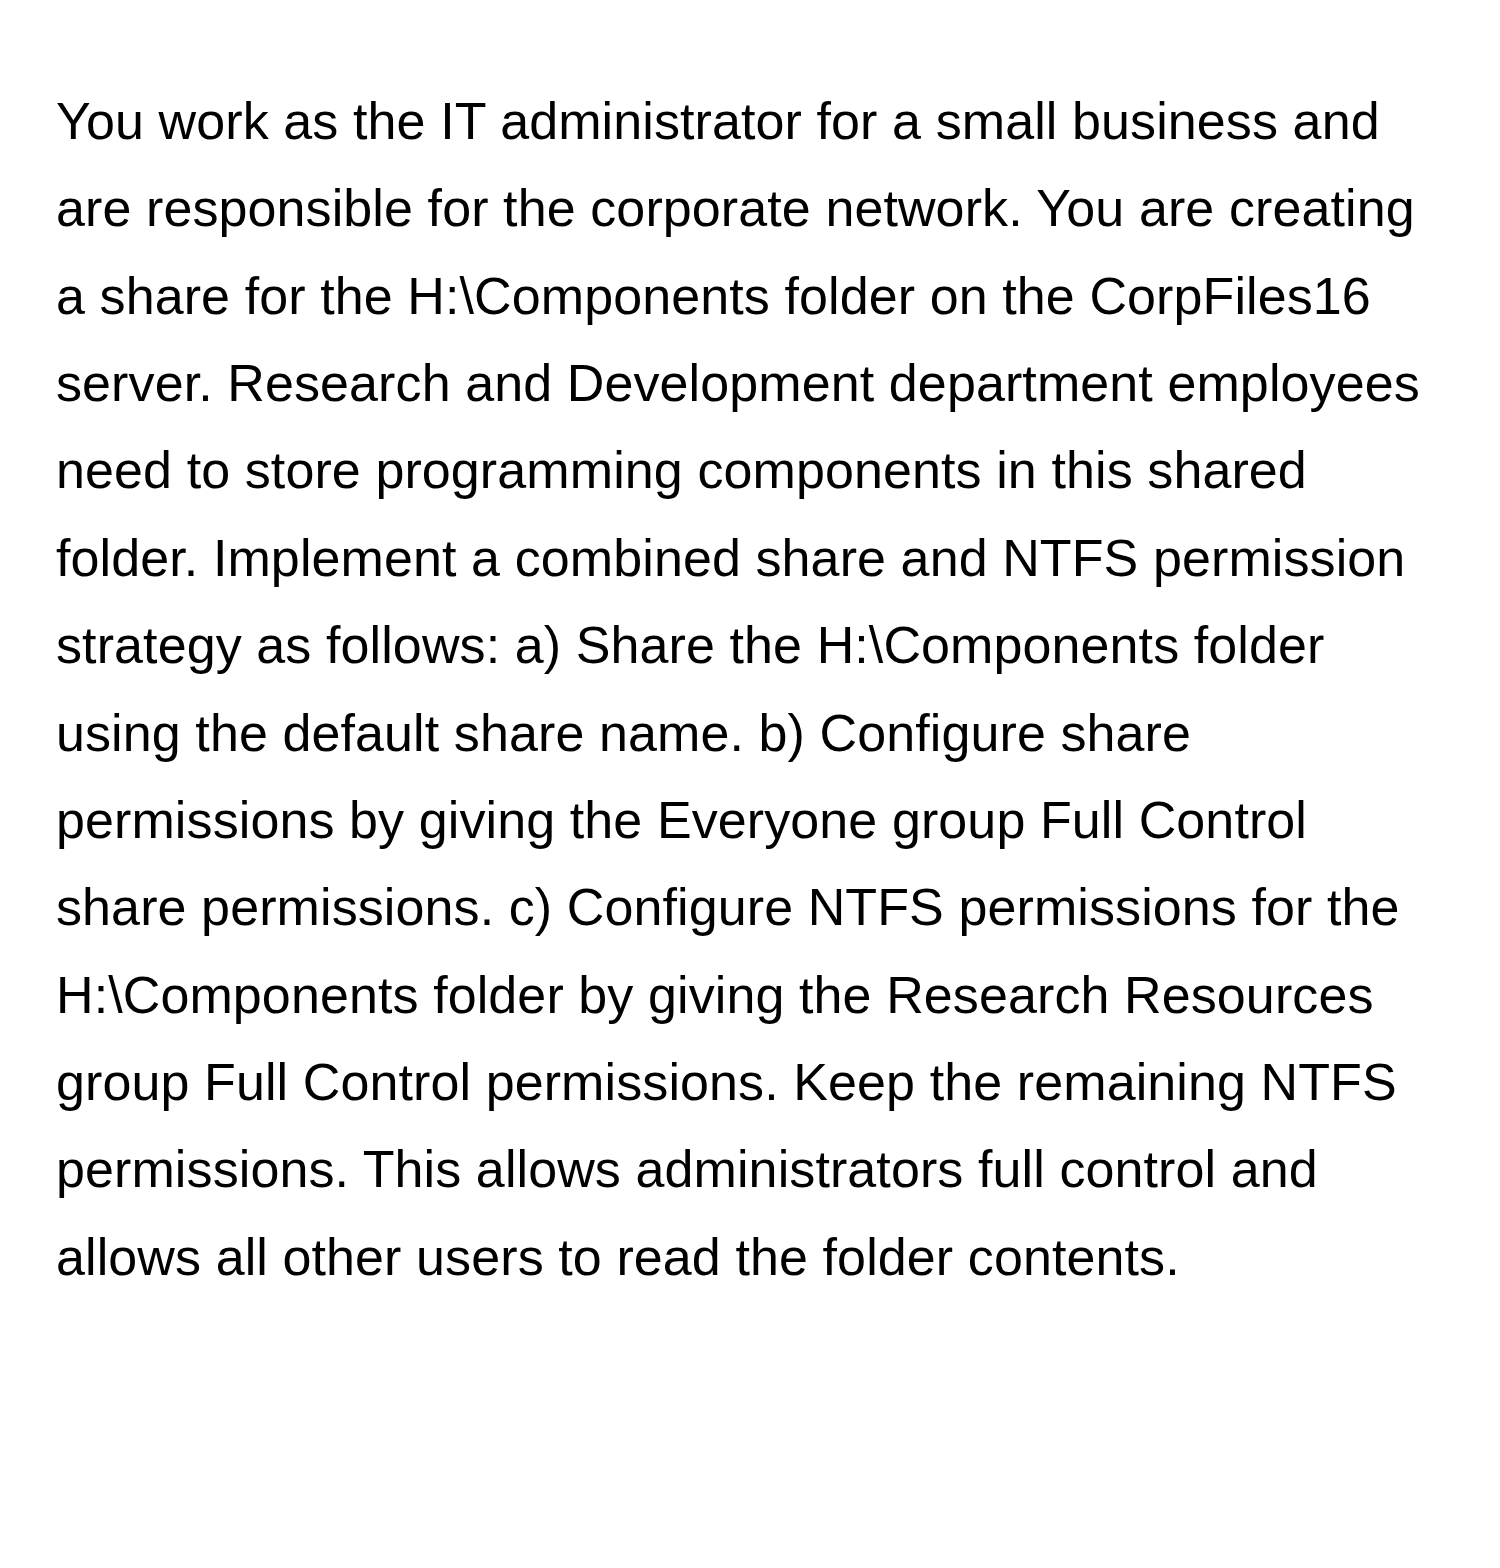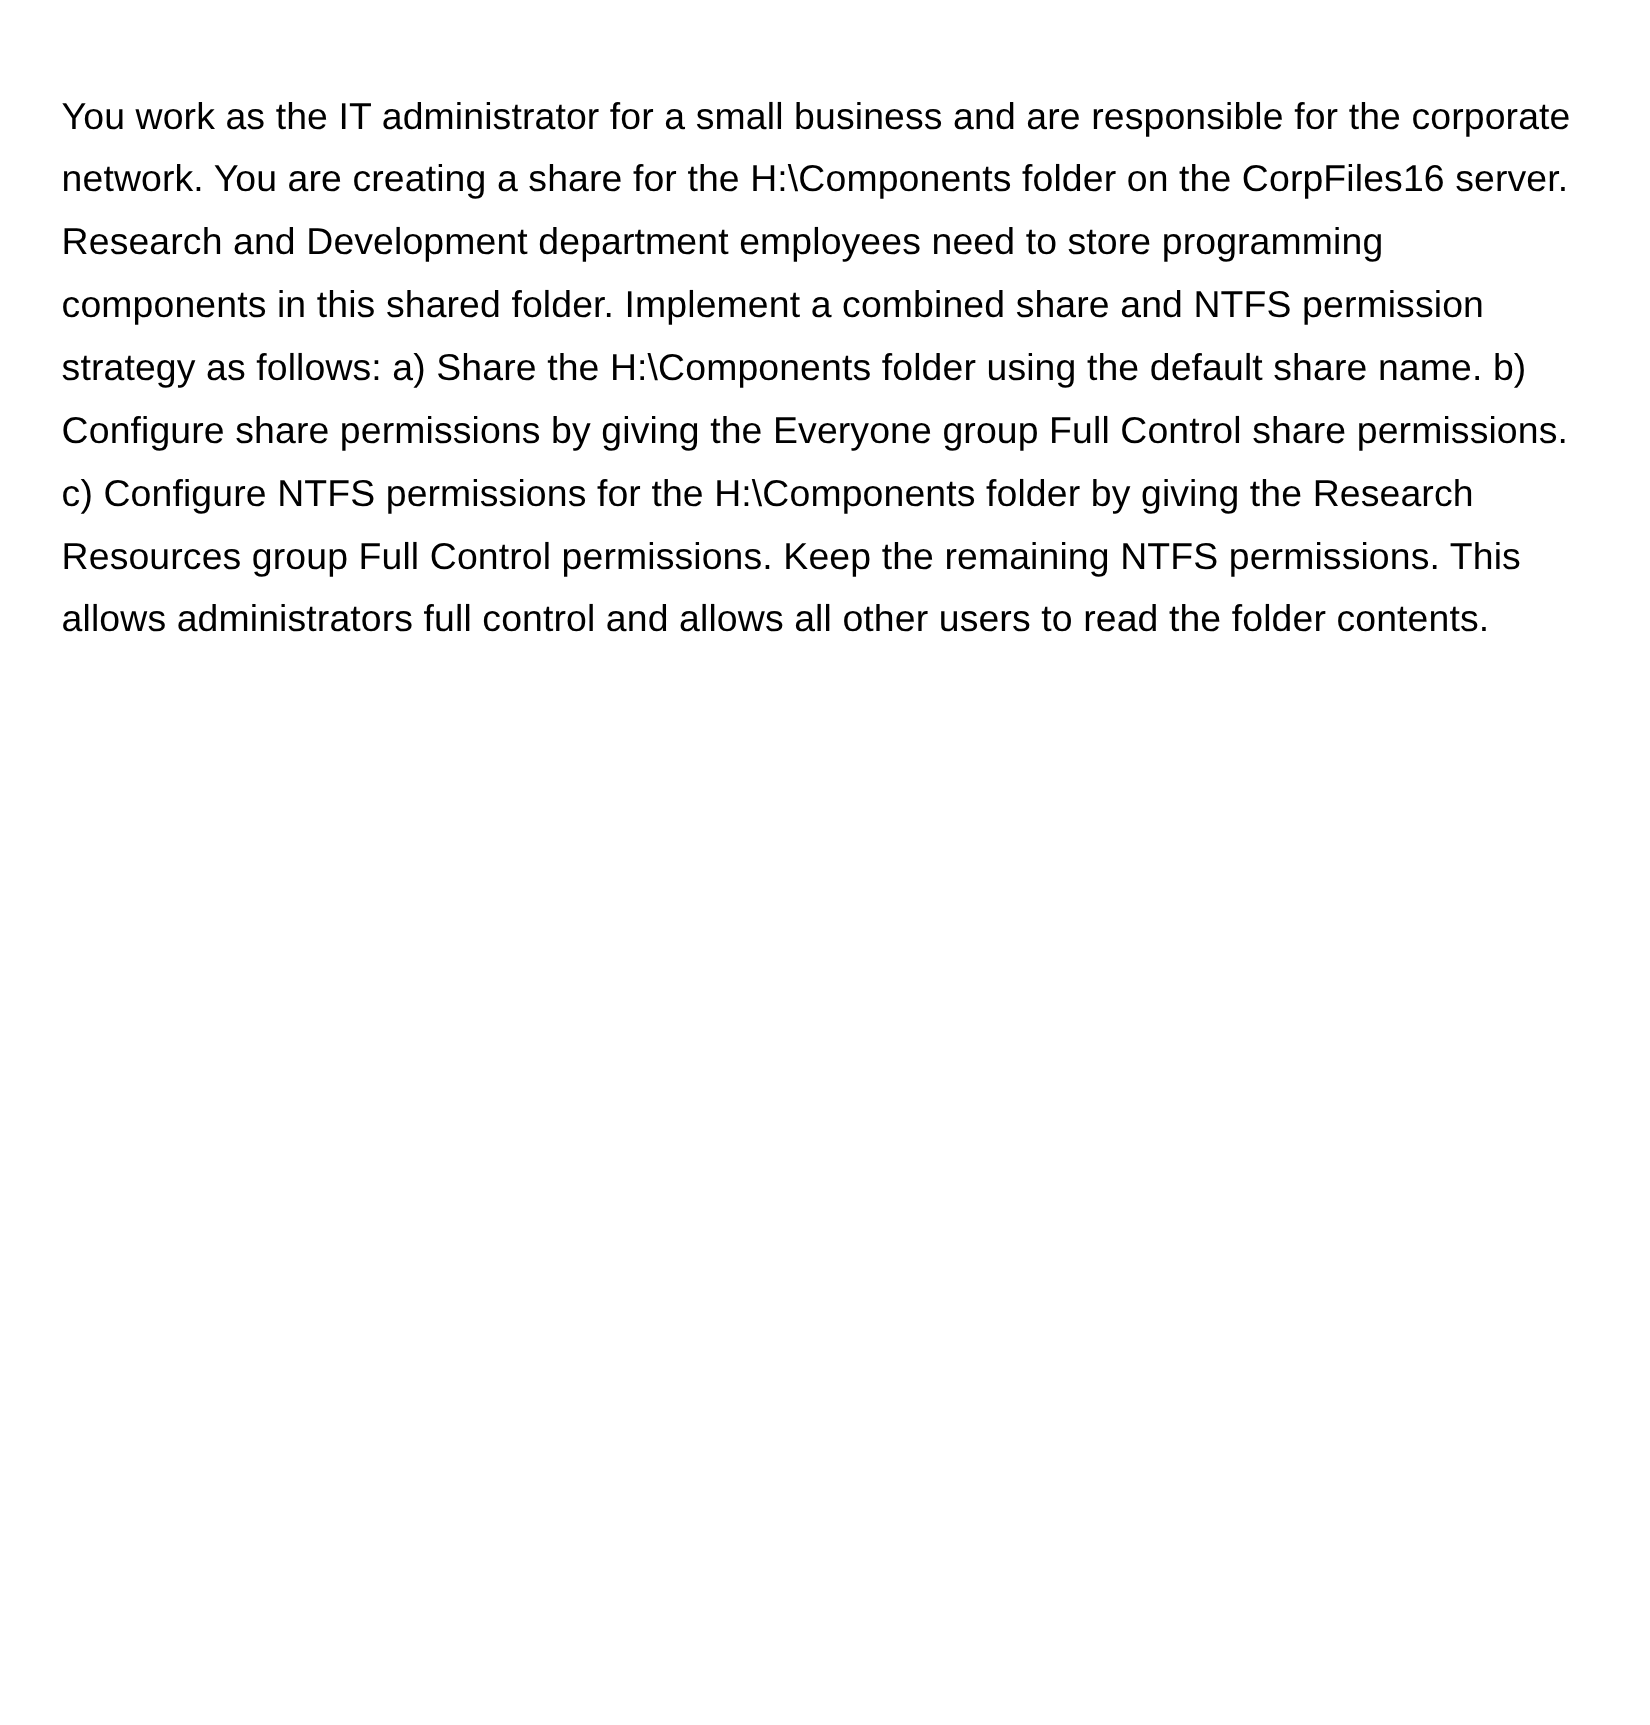--- a/index.html
+++ b/index.html
@@ -12,21 +12,21 @@
       height: 1568px;
       background: #ffffff;
       font-family: -apple-system, BlinkMacSystemFont, "Segoe UI", "Helvetica Neue", Arial, sans-serif;
     }
     .page {
       padding: 78px 56px 56px 56px;
       width: 100%;
       height: 100%;
     }
     .body-text {
-      font-size: 34px;
+      font-size: 52px;
       line-height: 1.68;
       color: #000000;
       font-weight: 400;
       letter-spacing: 0.1px;
       text-align: left;
     }
   </style>
 </head>
 <body>
 

